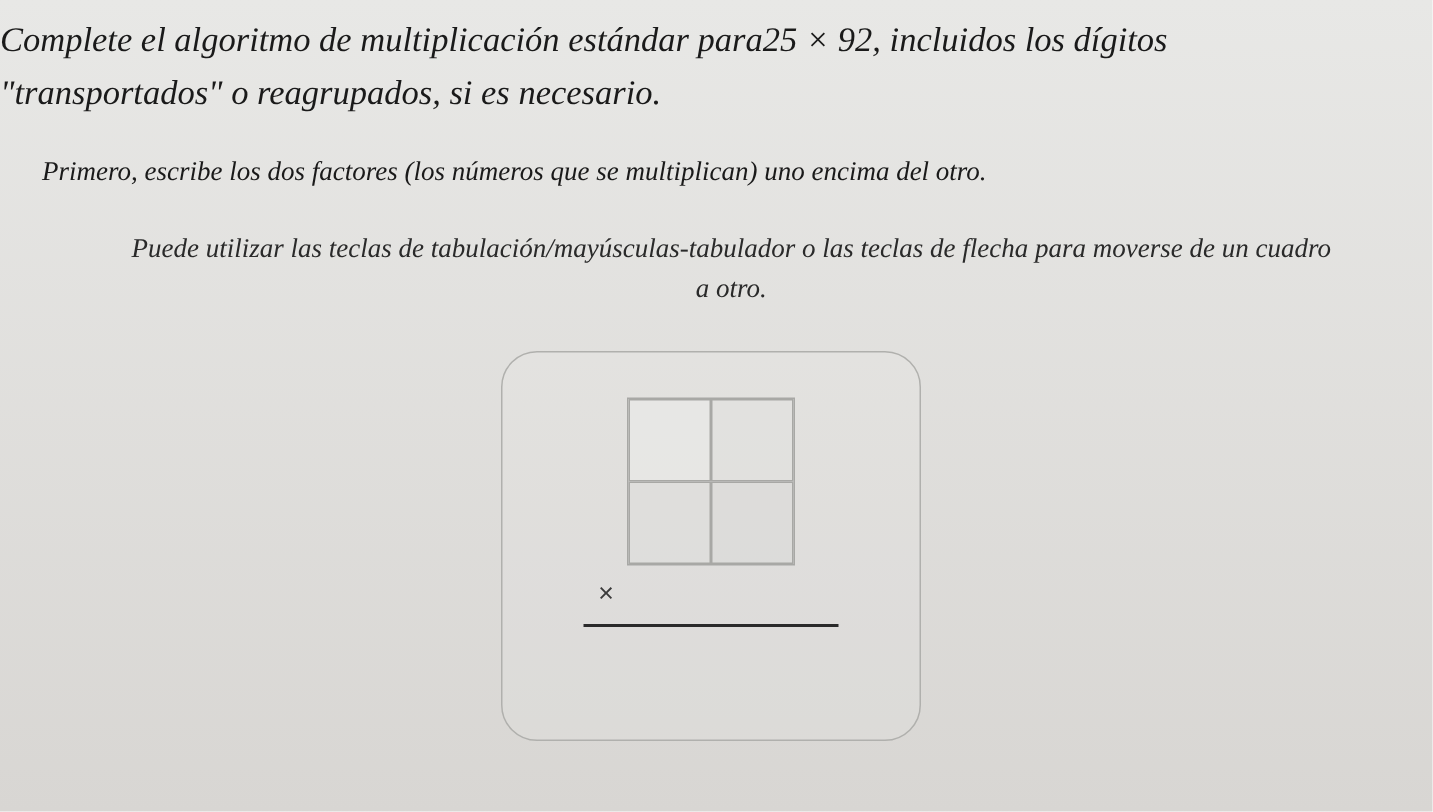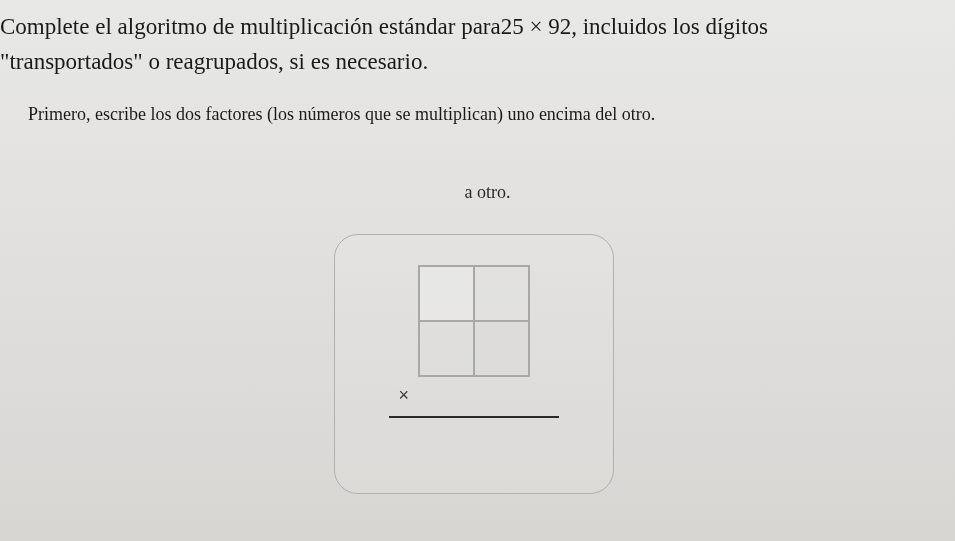--- a/index.html
+++ b/index.html
@@ -1,18 +1,19 @@
 <!DOCTYPE html>
 <html><head>
   <meta charset="utf-8">
   <style>
     * {
       margin: 0;
       padding: 0;
       box-sizing: border-box;
+      font-style: italic;
     }
     body {
       width: 955px;
       height: 541px;
       background: linear-gradient(180deg, #e8e8e6 0%, #d8d6d3 100%);
       font-family: Georgia, 'Times New Roman', serif;
       color: #1a1a1a;
       padding: 10px 8px 0 0;
       overflow: hidden;
     }
@@ -98,21 +99,21 @@
 <body>
 
 <div class="main-text">
   <span>Complete el algoritmo de multiplicación estándar para</span><span class="math-expr">25 × 92</span><span>, incluidos los dígitos</span><br>
   <span>"transportados" o reagrupados, si es necesario.</span>
 </div>
 
 <div class="instruction">Primero, escribe los dos factores (los números que se multiplican) uno encima del otro.</div>
 
 <div class="hint">
-  <br>
+  <span>Puede utilizar las teclas de tabulación/mayúsculas-tabulador o las teclas de flecha para moverse de un cuadro</span><br>
   <span>a otro.</span>
 </div>
 
 <div class="work-area">
   <div class="work-box">
     <div class="grid-wrapper">
       <div class="digit-grid">
         <div class="digit-cell cell-tl"></div>
         <div class="digit-cell cell-tr"></div>
         <div class="digit-cell cell-bl"></div>

